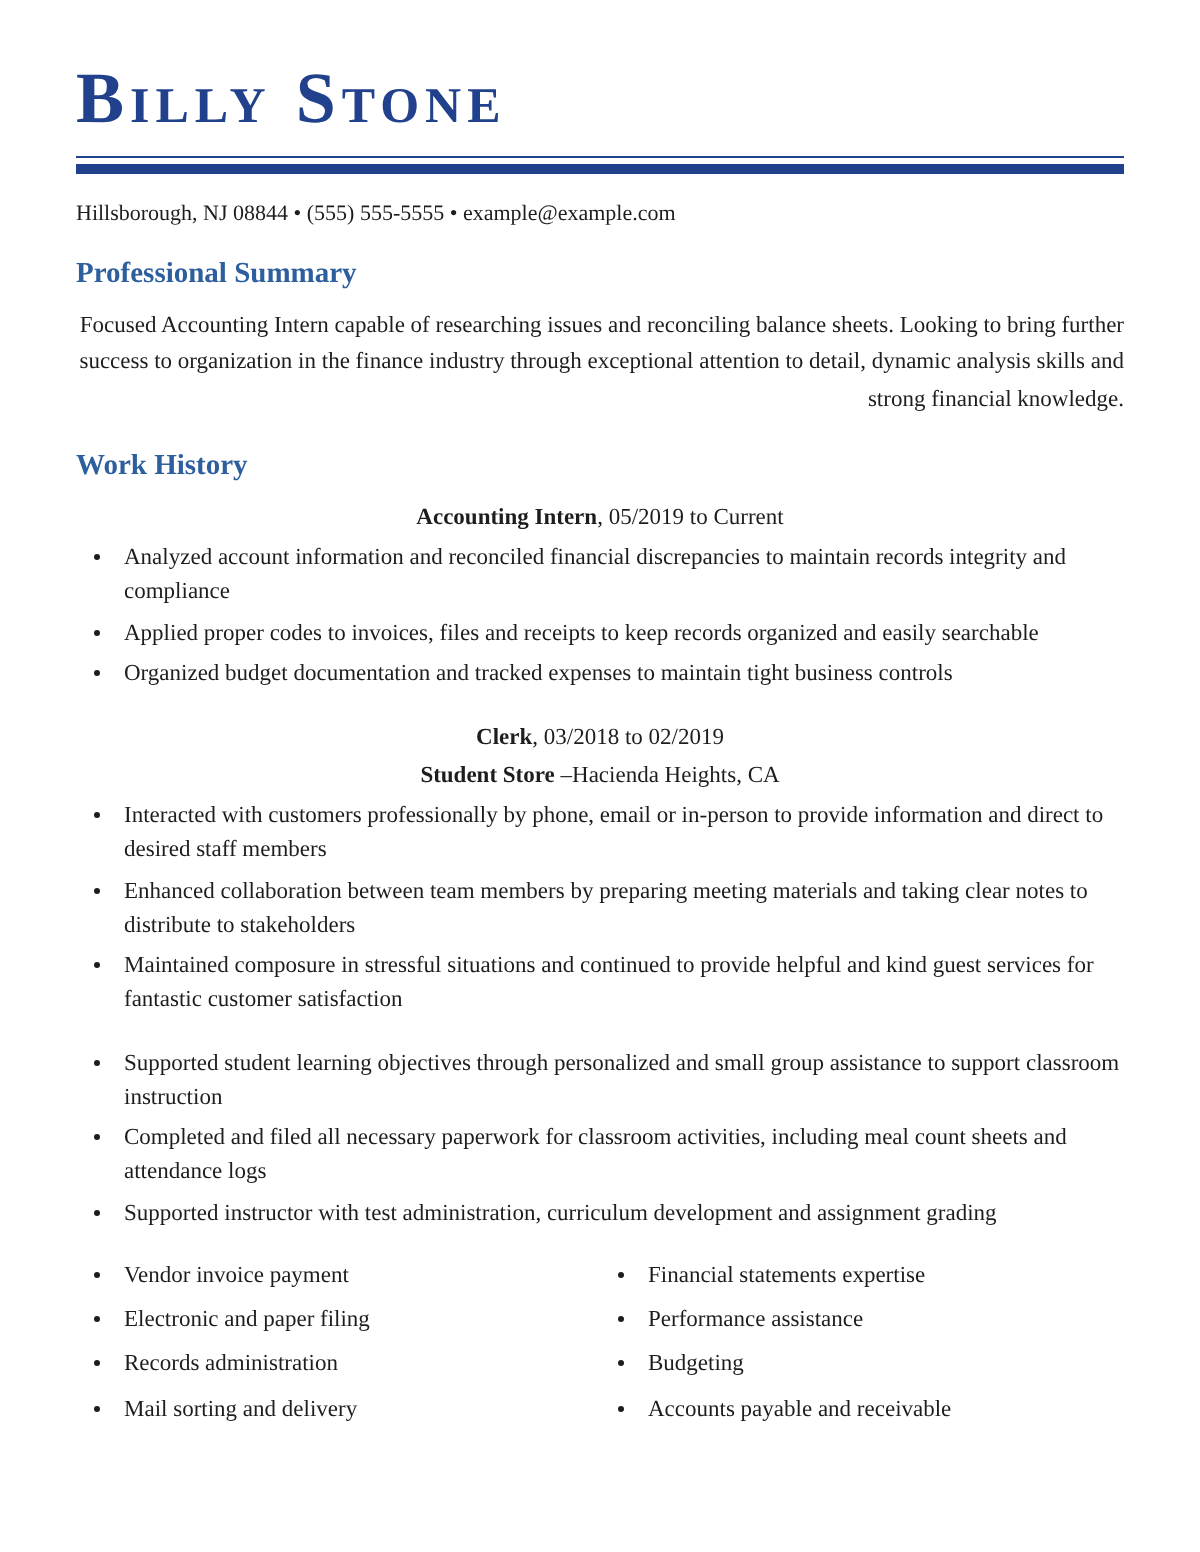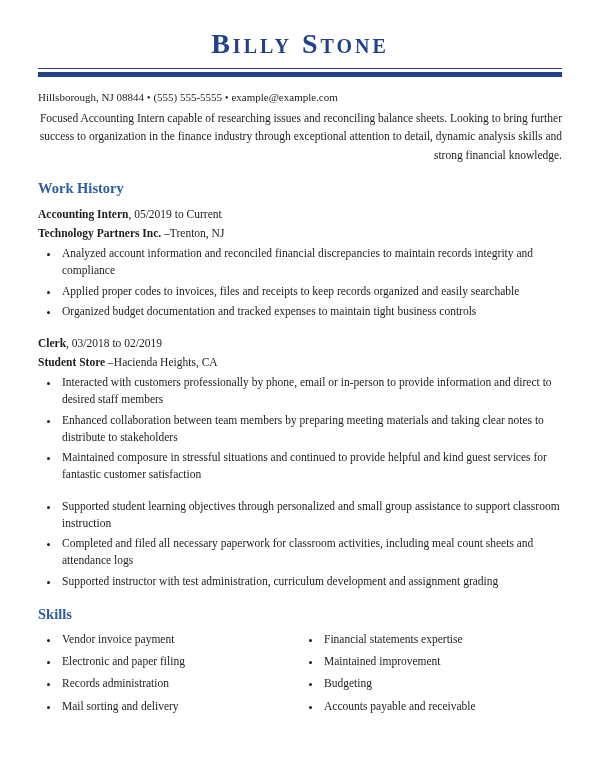--- a/index.html
+++ b/index.html
@@ -8,25 +8,25 @@
     height: 776px;
     box-sizing: border-box;
     padding: 24px 38px 20px 38px;
     font-family: "Liberation Serif", serif;
     font-size: 11.5px;
     color: #1d1d1d;
     overflow: hidden;
     background: #ffffff;
   }
   .resume-name {
-    text-align: center;
+    text-align: left;
     font-variant: small-caps;
     letter-spacing: 3px;
     font-weight: bold;
-    font-size: 28px;
+    font-size: 36px;
     color: var(--name-color);
     margin: 4px 0 8px 0;
   }
   .divider { margin: 0 0 14px 0; }
   .divider .thin { height: 1px; background: var(--rule-color); margin-bottom: 3px; }
   .divider .thick { height: 5px; background: var(--rule-color); }
   .contact-line {
     text-align: left;
     font-size: 11px;
     margin-bottom: 6px;
@@ -37,21 +37,21 @@
     font-size: 14.5px;
     font-weight: bold;
     margin: 16px 0 8px 0;
   }
   p.body-text {
     margin: 0 0 4px 0;
     line-height: 1.6;
     text-align: right;
   }
   .job { margin-bottom: 14px; }
-  .job p { margin: 0; line-height: 1.65; }
+  .job p { margin: 0; line-height: 1.65; text-align: center; }
   .job strong, .edu-line strong { font-weight: bold; }
   ul.bullet-list {
     margin: 2px 0 0 0;
     padding-left: 22px;
     list-style: disc outside;
   }
   ul.bullet-list li {
     line-height: 1.5;
     margin-bottom: 3px;
     padding-left: 2px;
@@ -68,29 +68,29 @@
   <h1 class="resume-name">Billy Stone</h1>
 
   <div class="divider">
     <div class="thin"></div>
     <div class="thick"></div>
   </div>
 
   <div class="contact-line">Hillsborough, NJ 08844 • (555) 555-5555 • example@example.com</div>
 
   <section>
+    <h2 class="section-heading">Professional Summary</h2>
     <p class="body-text">Focused Accounting Intern capable of researching issues and reconciling balance sheets. Looking to bring further success to organization in the finance industry through exceptional attention to detail, dynamic analysis skills and strong financial knowledge.</p>
   </section>
 
   <section>
     <h2 class="section-heading">Work History</h2>
 
     <div class="job">
       <p><strong>Accounting Intern</strong><span>, 05/2019 to Current</span></p>
-      <p><strong>Technology Partners Inc.</strong><span> –Trenton, NJ</span></p>
       <ul class="bullet-list">
         <li>Analyzed account information and reconciled financial discrepancies to maintain records integrity and compliance</li>
         <li>Applied proper codes to invoices, files and receipts to keep records organized and easily searchable</li>
         <li>Organized budget documentation and tracked expenses to maintain tight business controls</li>
       </ul>
     </div>
 
     <div class="job">
       <p><strong>Clerk</strong><span>, 03/2018 to 02/2019</span></p>
       <p><strong>Student Store</strong><span> –Hacienda Heights, CA</span></p>
@@ -104,30 +104,29 @@
     <div class="job">
       <ul class="bullet-list">
         <li>Supported student learning objectives through personalized and small group assistance to support classroom instruction</li>
         <li>Completed and filed all necessary paperwork for classroom activities, including meal count sheets and attendance logs</li>
         <li>Supported instructor with test administration, curriculum development and assignment grading</li>
       </ul>
     </div>
   </section>
 
   <section>
-    <h2 class="section-heading">Skills</h2>
     <div class="skills-columns">
       <ul class="bullet-list">
         <li>Vendor invoice payment</li>
         <li>Electronic and paper filing</li>
         <li>Records administration</li>
         <li>Mail sorting and delivery</li>
       </ul>
       <ul class="bullet-list">
         <li>Financial statements expertise</li>
-        <li>Maintained improvement</li>
+        <li>Performance assistance</li>
         <li>Budgeting</li>
         <li>Accounts payable and receivable</li>
       </ul>
     </div>
   </section>
 
 </div>
 
 </body></html>

